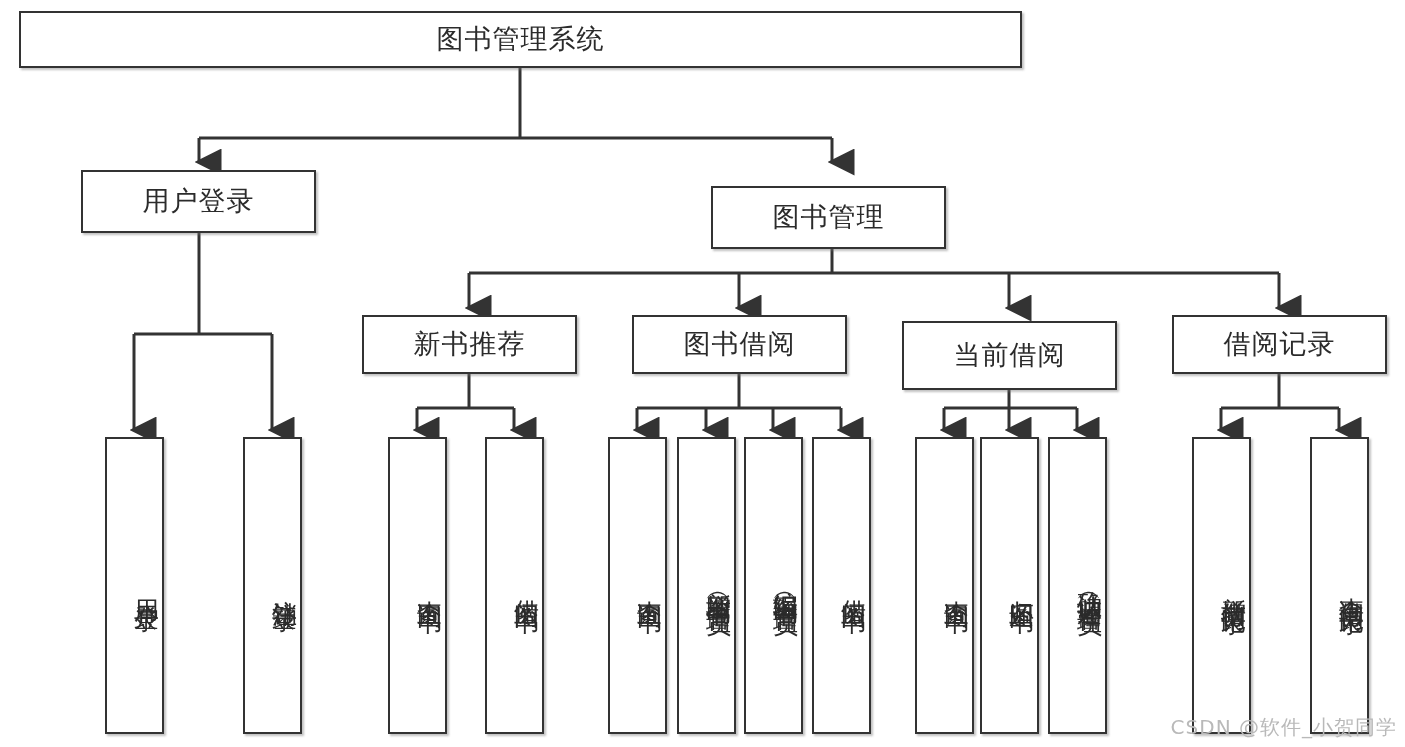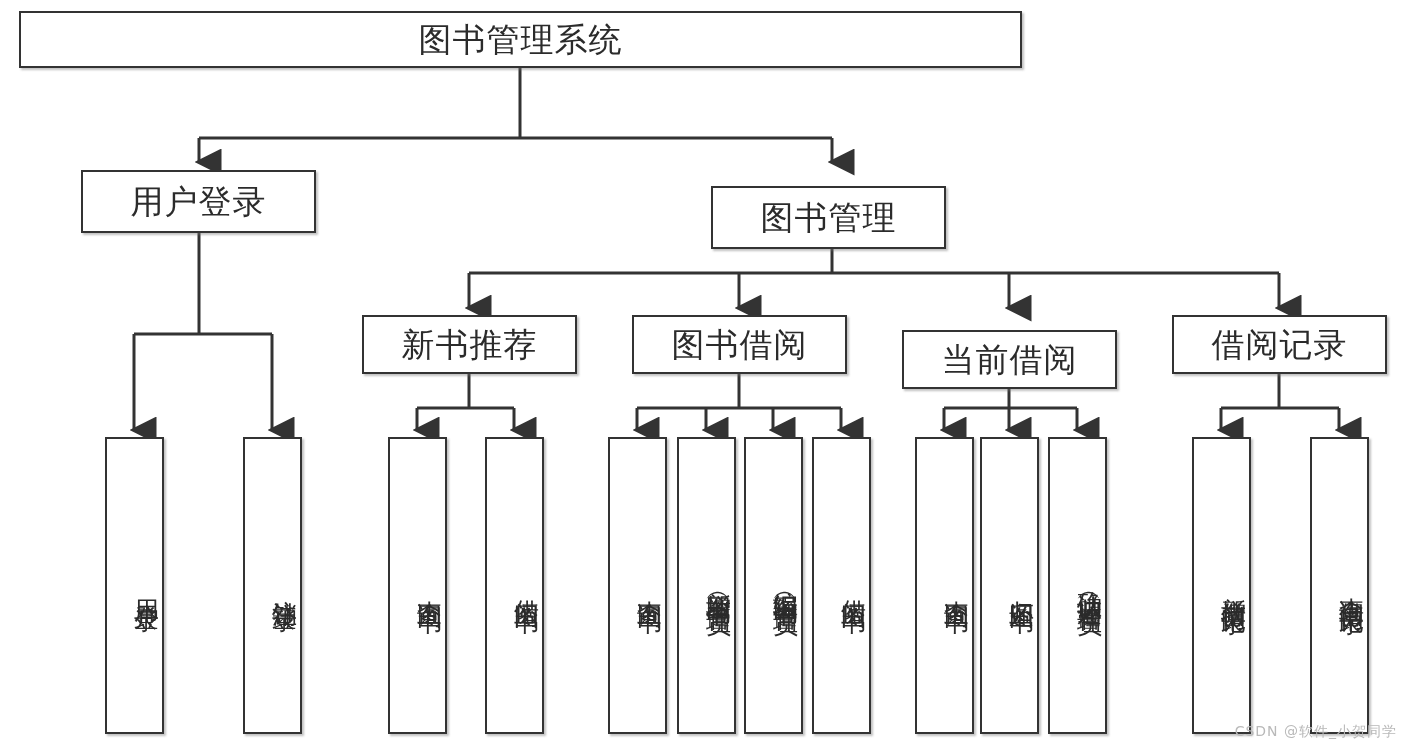--- a/index.html
+++ b/index.html
@@ -32,21 +32,21 @@
     background: #ffffff;
     border: 2.5px solid #333333;
     box-shadow: 2px 2px 2px rgba(120,120,120,0.45);
     display: flex;
     align-items: center;
     justify-content: center;
     color: #2b2b2b;
     z-index: 2;
   }
   .node.horiz {
-    font-size: 33px;
+    font-size: 27px;
     line-height: 1.2;
     letter-spacing: 1px;
     white-space: nowrap;
   }
   .node.vert {
     writing-mode: vertical-rl;
     text-orientation: upright;
     font-size: 25px;
     line-height: 1.25;
     letter-spacing: 3px;
@@ -57,21 +57,21 @@
   .node.vert.topalign {
     align-items: flex-start;
   }
   .node.vert .vtext {
     display: block;
   }
   #watermark {
     position: absolute;
     right: 8px;
     bottom: 6px;
-    font-size: 14px;
+    font-size: 20px;
     color: #b9b9b9;
     letter-spacing: 1px;
     z-index: 5;
     white-space: nowrap;
     font-family: "DejaVu Sans", "Liberation Sans", sans-serif;
   }
 </style>
 </head>
 <body>
 
@@ -137,21 +137,21 @@
   <div class="node horiz" style="left:711px; top:170px; width:235px; height:63px;margin-top:16px;">
     <span>图书管理</span>
   </div>
 
   <div class="node horiz" style="left:632px; top:315px; width:215px; height:59px;">
     <span>图书借阅</span>
   </div>
   <div class="node horiz" style="left:362px; top:315px; width:215px; height:59px;">
     <span>新书推荐</span>
   </div>
-  <div class="node horiz" style="left:902px; top:330px; width:215px; height:59px;text-align:center;">
+  <div class="node horiz" style="left:902px; top:321px; width:215px; height:69px;text-align:center;">
     <span>当前借阅</span>
   </div>
   <div class="node horiz" style="left:1172px; top:315px; width:215px; height:59px;align-items:center;">
     <span>借阅记录</span>
   </div>
 
   <div class="node vert" style="left:105px; top:437px; width:59px; height:297px;">
     <span class="vtext">用户登录</span>
   </div>
   <div class="node vert" style="left:243px; top:437px; width:59px; height:297px;">

